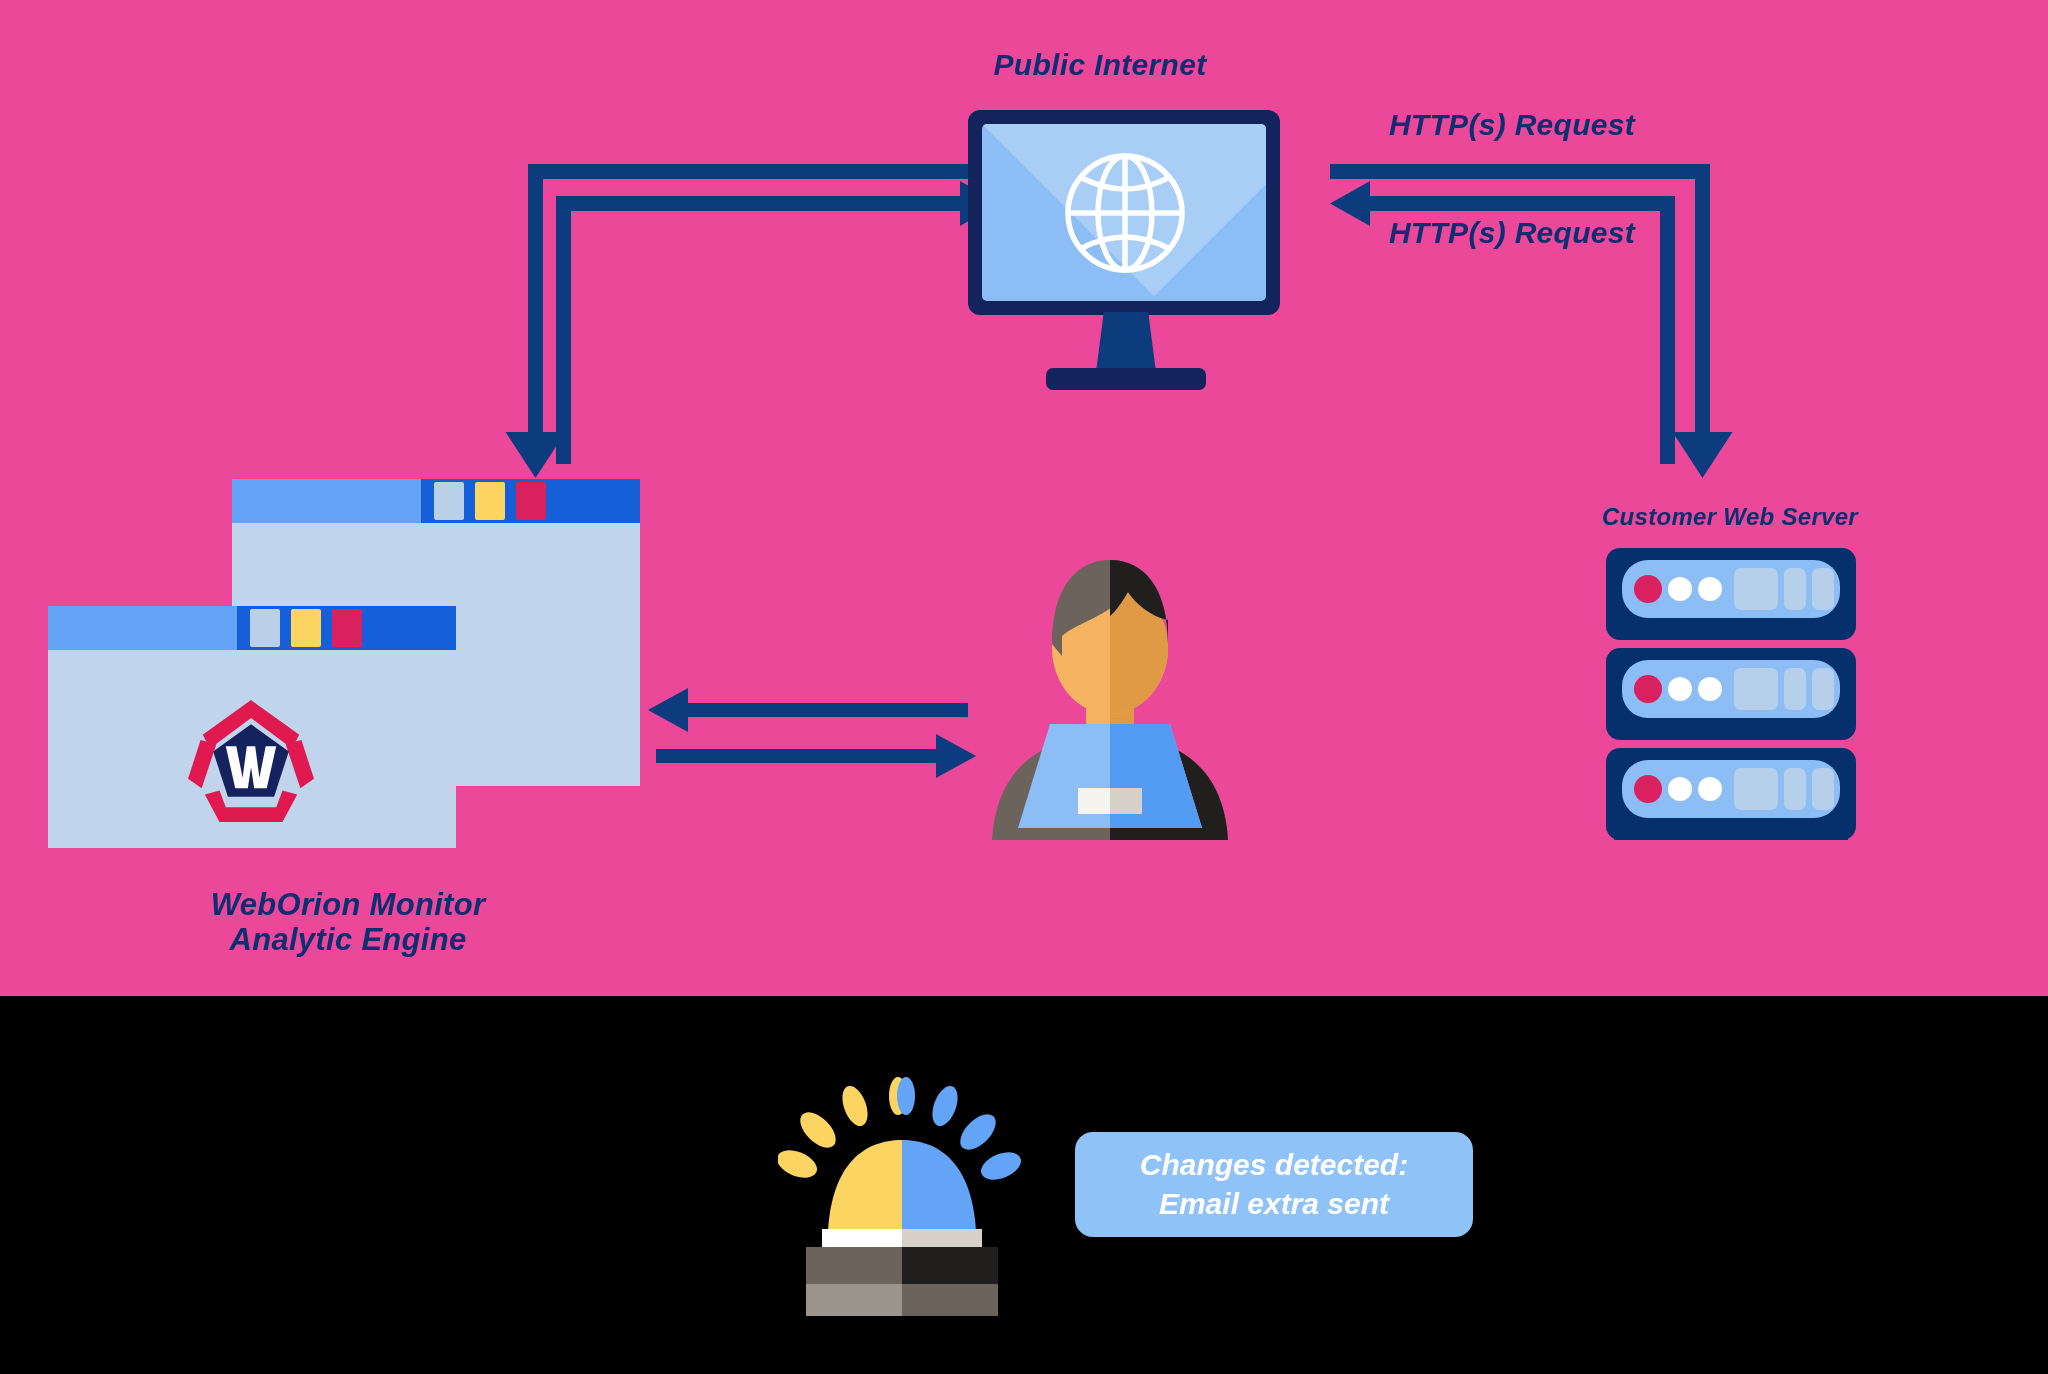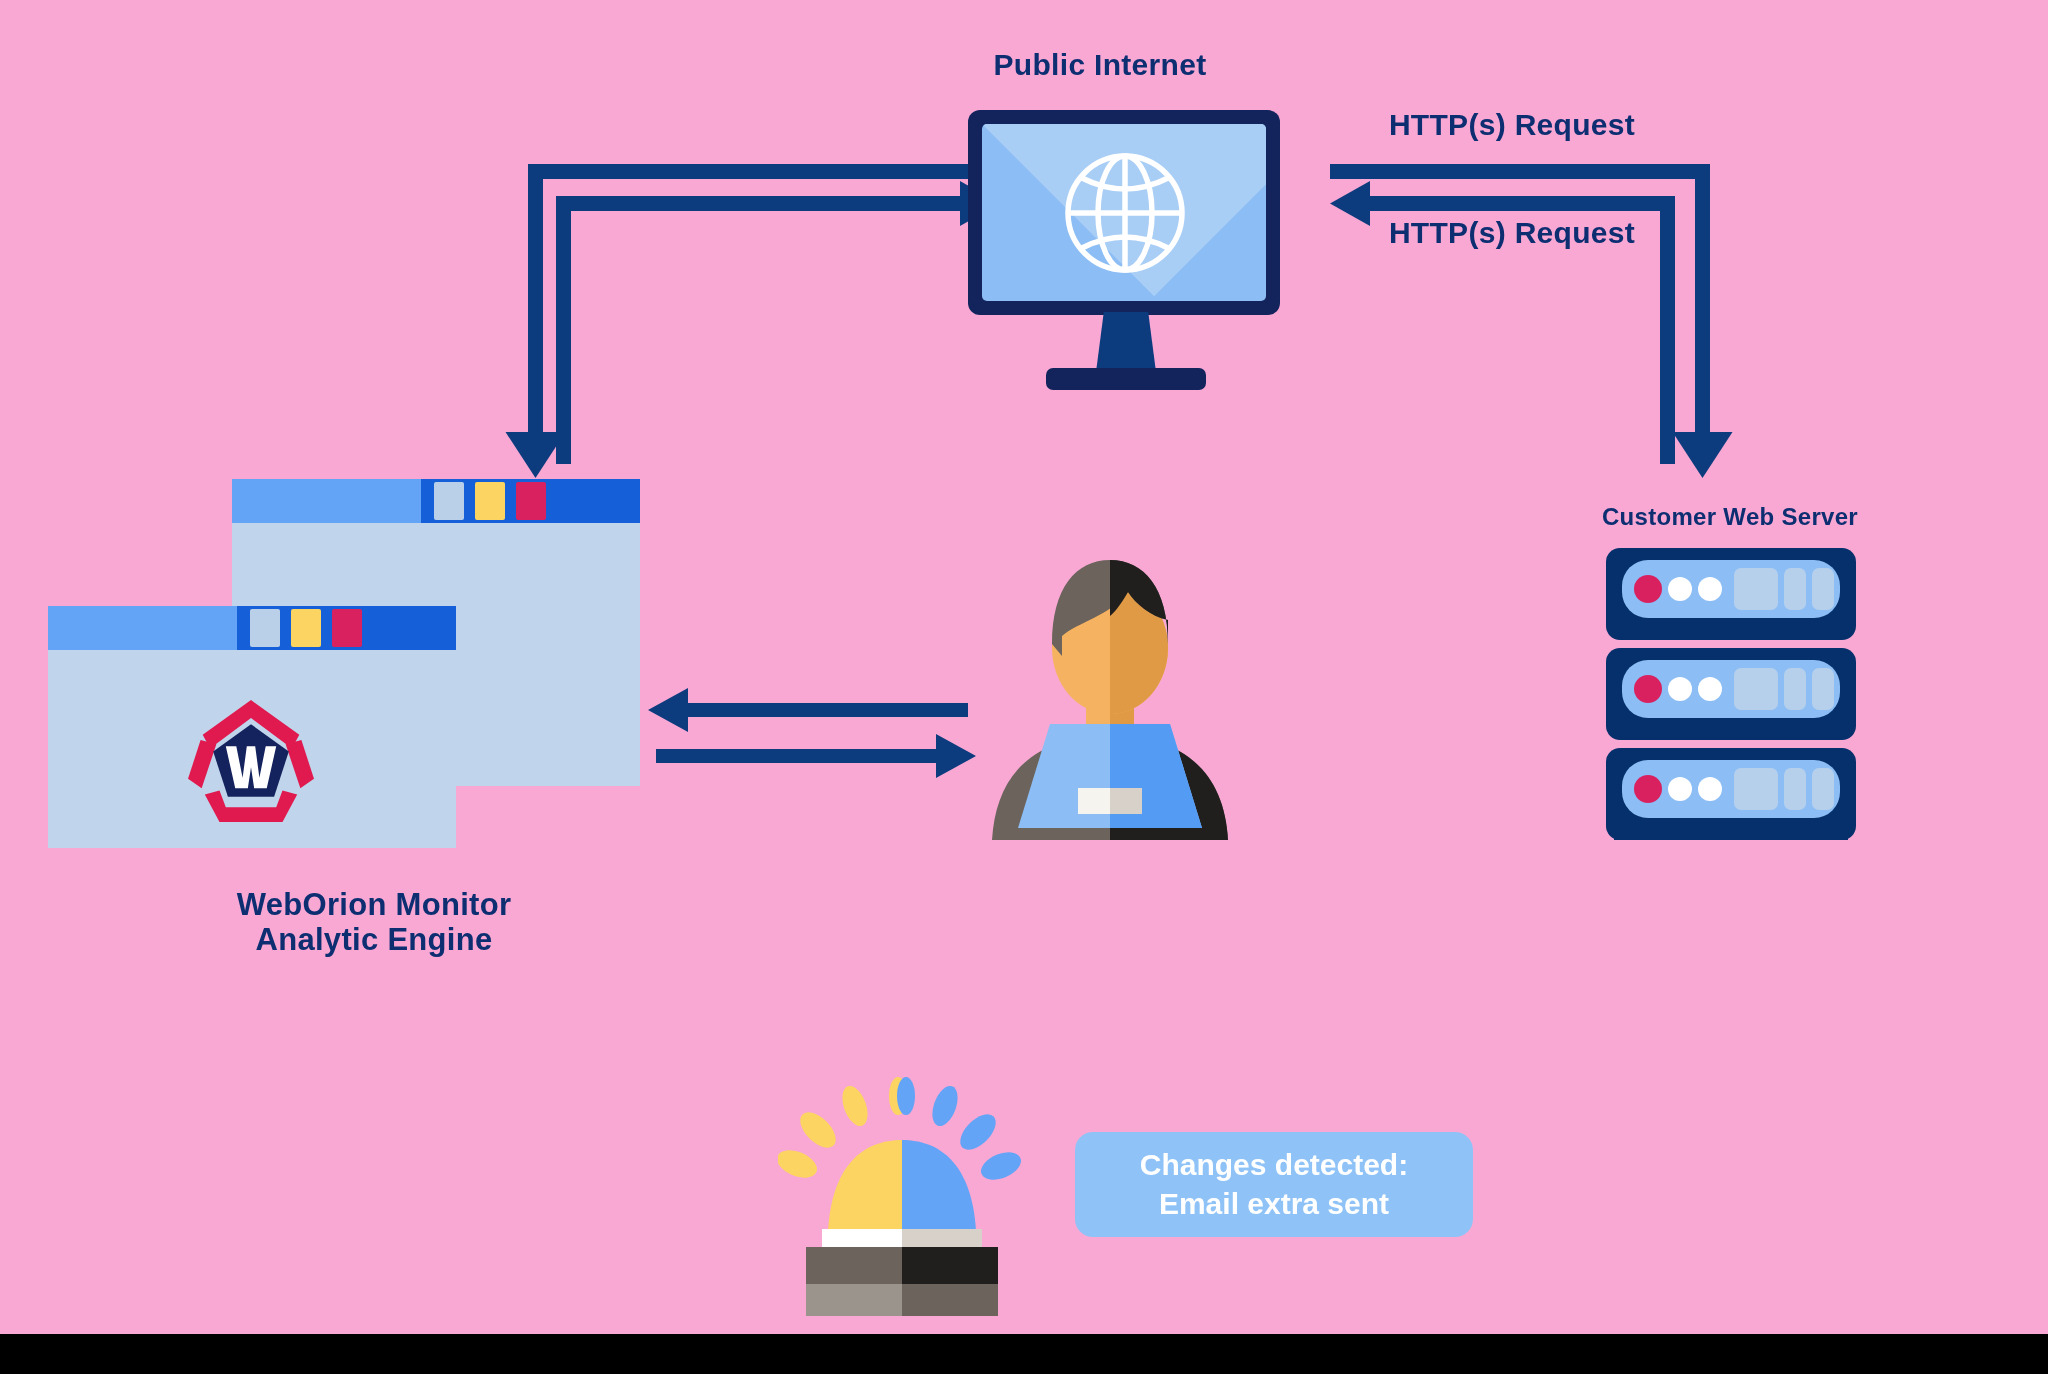--- a/index.html
+++ b/index.html
@@ -1,20 +1,20 @@
 <!DOCTYPE html>
 <html><head>
 <meta charset="utf-8">
 <style>
   html,body{margin:0;padding:0;background:#000;}
   body{
     width:2048px;height:1374px;position:relative;overflow:hidden;
     font-family:"Liberation Sans","DejaVu Sans",sans-serif;
   }
-  #stage{position:absolute;left:0;top:0;width:2048px;height:1334px;background:#f9a8d4;}
+  #stage{position:absolute;left:0;top:0;width:2048px;height:996px;background:#ec4899;font-style:italic;}
   .lbl{
     position:absolute;color:#0D2F72;font-weight:700;text-align:center;
     letter-spacing:.3px;line-height:1.12;white-space:pre-line;
   }
   .node{position:absolute;}
 
   
   #monitor-frame{
     position:absolute;left:968px;top:110px;width:312px;height:205px;
     background:#13245C;border-radius:12px;
@@ -68,21 +68,21 @@
   }
 
   
   #arrows{position:absolute;left:0;top:0;width:2048px;height:1374px;pointer-events:none;}
 
   
   #label-public-internet{left:900px;top:48px;width:400px;font-size:30px;}
   #label-http-top{left:1352px;top:108px;width:320px;font-size:30px;}
   #label-http-bottom{left:1352px;top:216px;width:320px;font-size:30px;}
   #label-customer-web-server{left:1520px;top:504px;width:420px;font-size:24px;}
-  #label-weborion{left:124px;top:888px;width:500px;font-size:31px;}
+  #label-weborion{left:98px;top:888px;width:500px;font-size:31px;}
   #label-customer-owner{left:860px;top:888px;width:520px;font-size:28px;}
   #label-hosting{left:1470px;top:888px;width:510px;font-size:28px;}
 </style>
 </head>
 <body>
 
 <div id="stage">
 
   <svg id="arrows" viewBox="0 0 2048 1374">
     <defs></defs>

